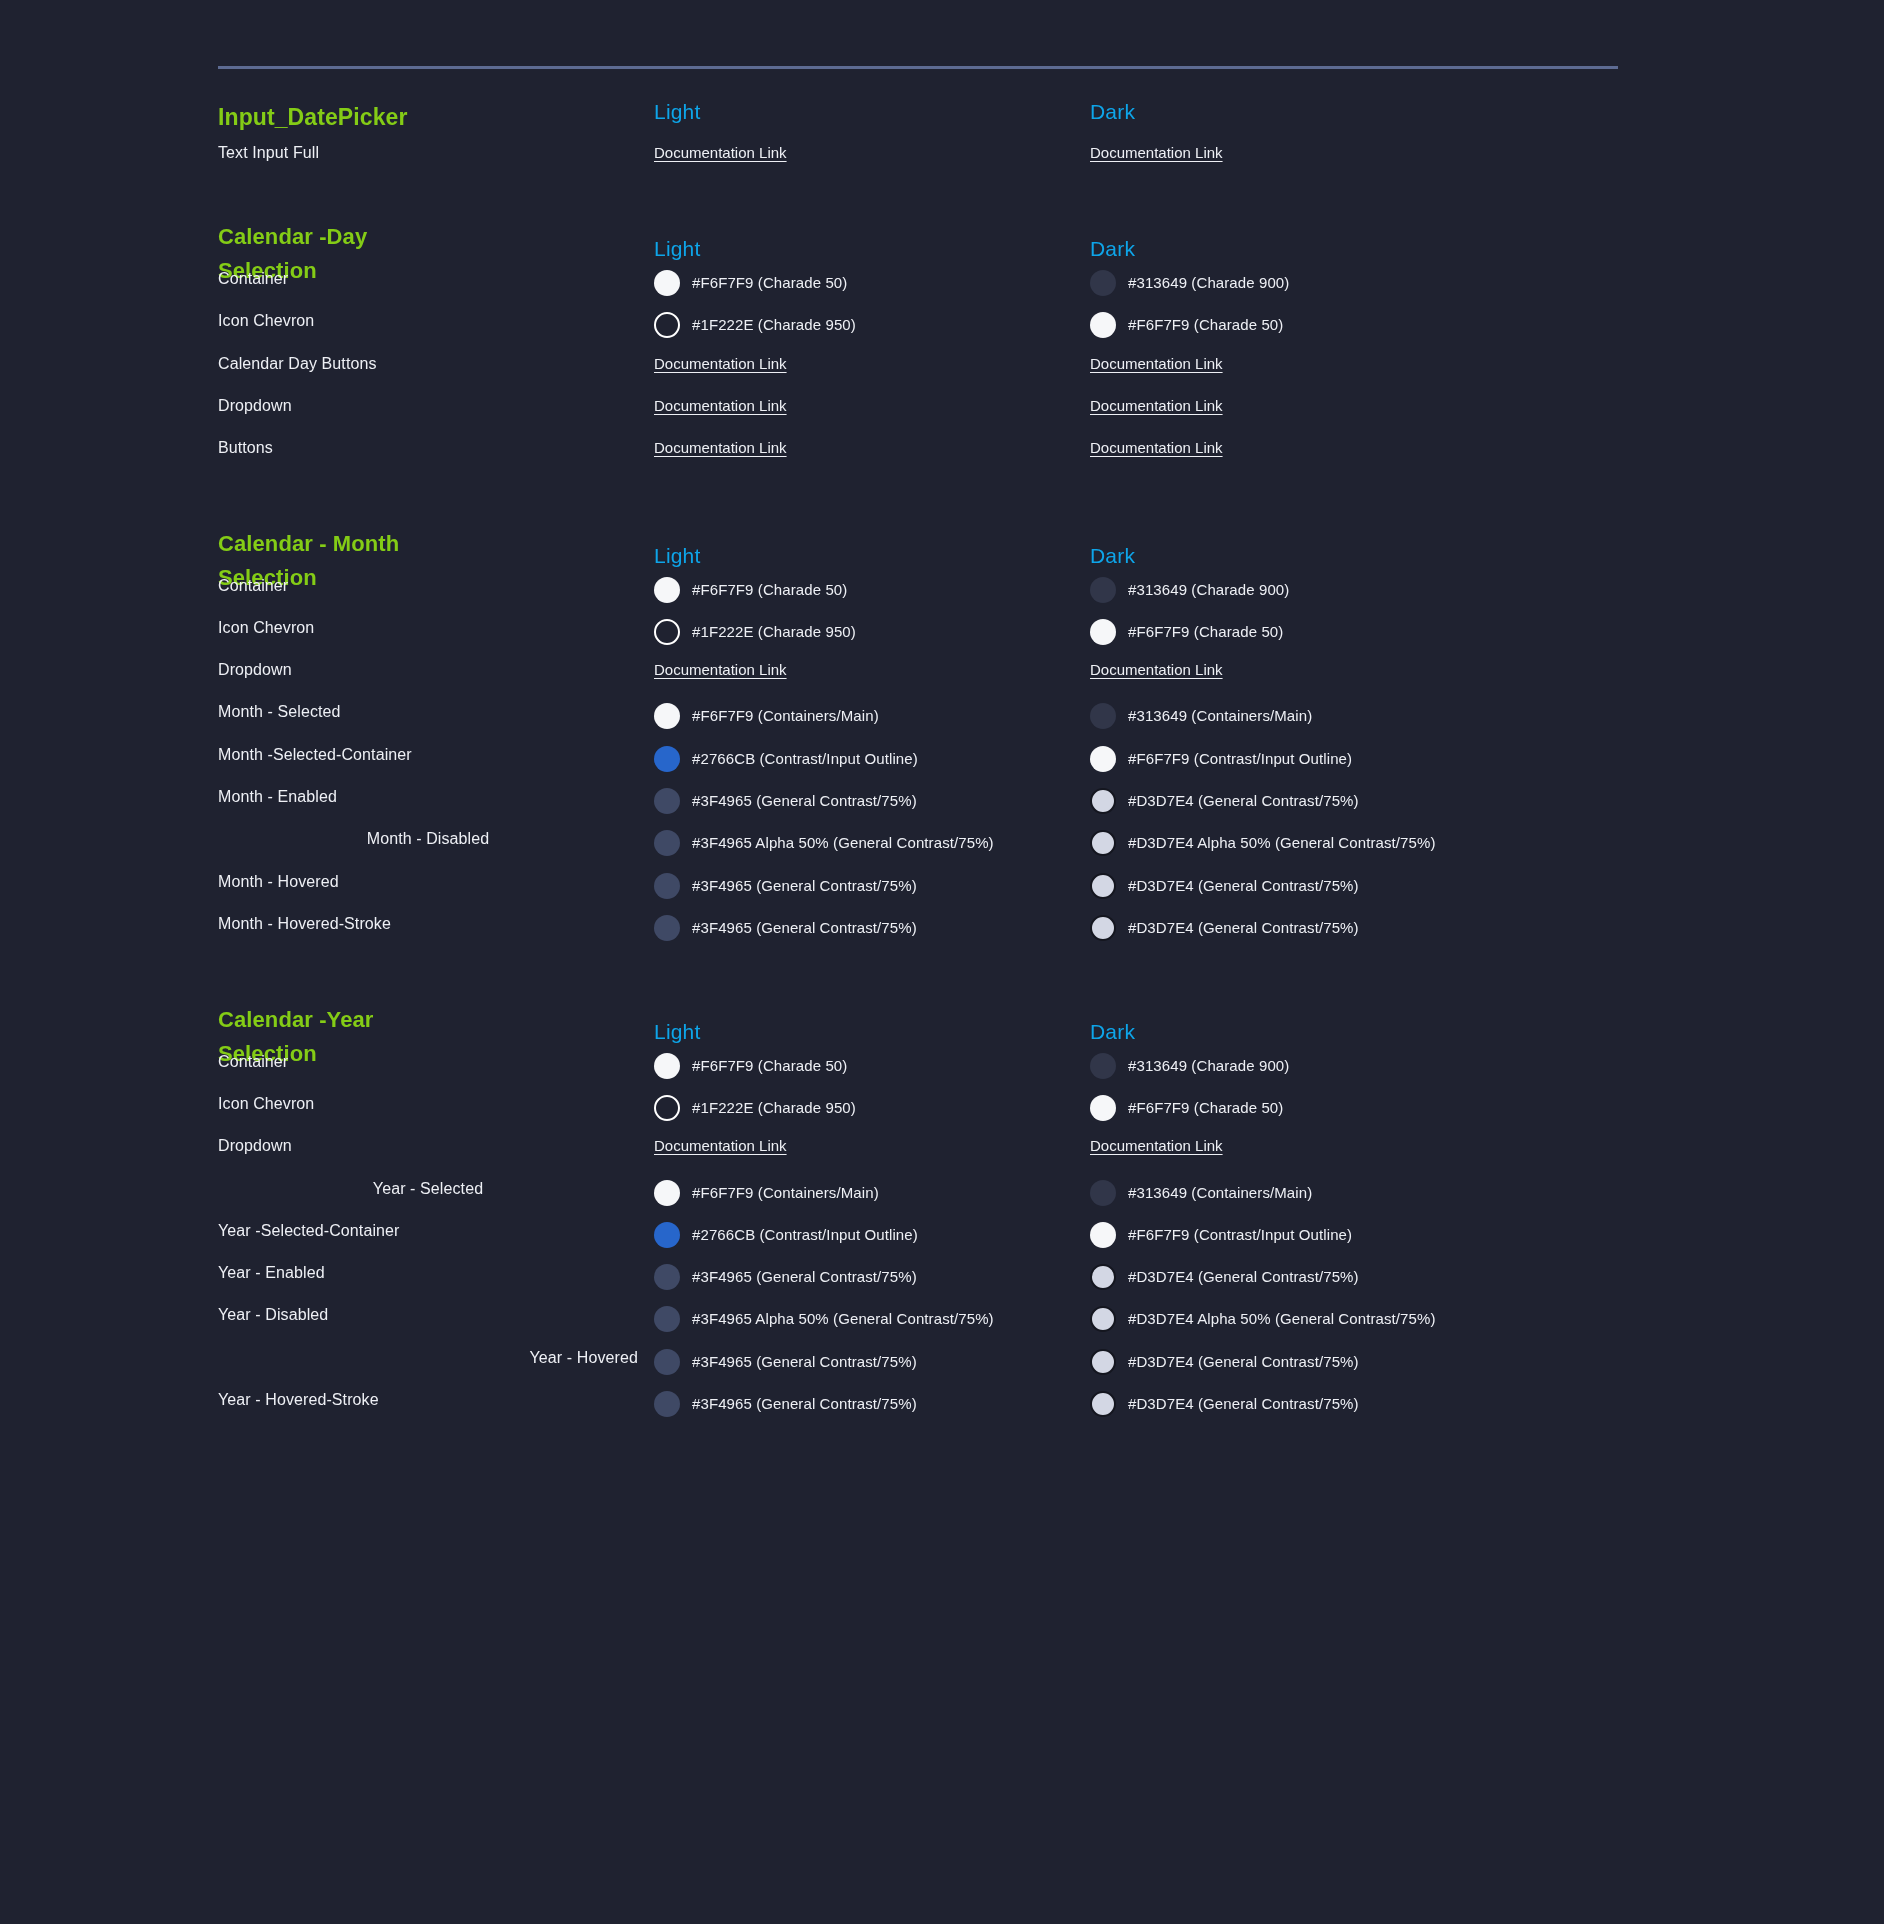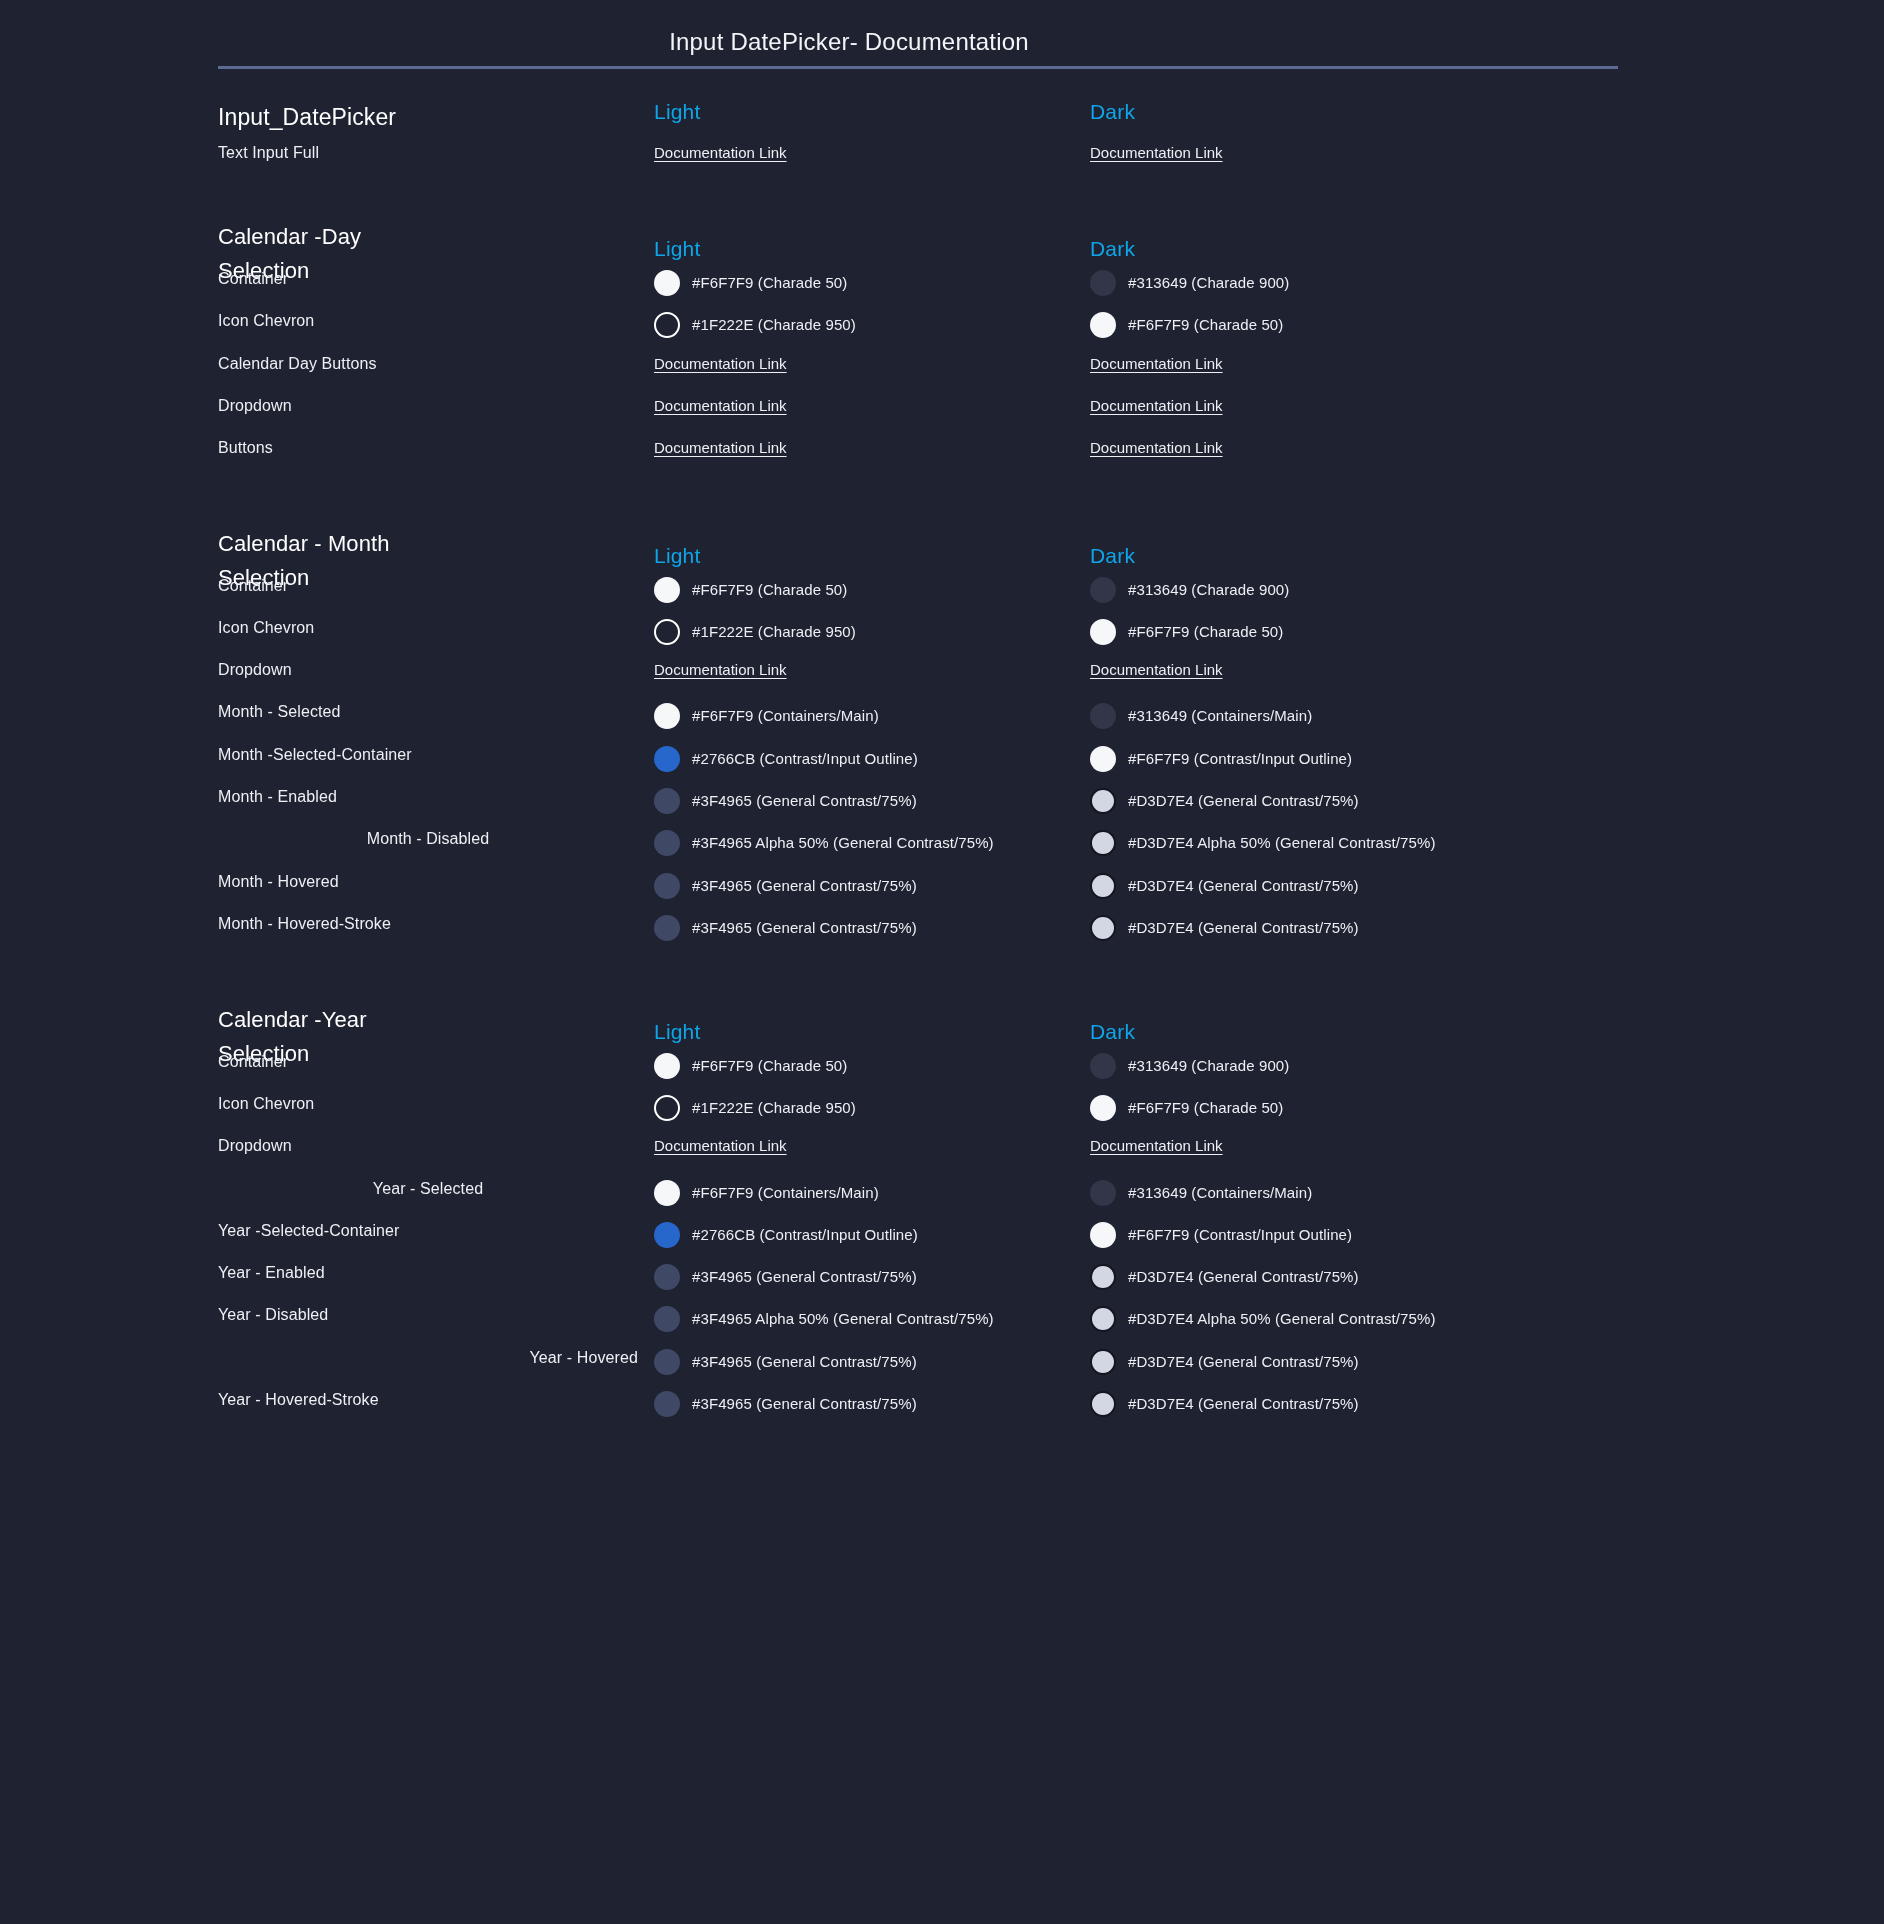--- a/index.html
+++ b/index.html
@@ -78,23 +78,23 @@
     width: 420px;
   }
   .col-dark {
     position: absolute;
     left: 1090px;
     width: 520px;
   }
 
   .section-title {
     font-size: 22px;
-    font-weight: 400;
+    font-weight: 700;
     line-height: 34px;
-    color: #ffffff;
+    color: #84cc16;
     letter-spacing: 0.1px;
     width: 260px;
   }
   .section-title.big { font-size: 23px; }
 
   .mode-title {
     font-size: 21px;
     font-weight: 400;
     color: #0ea5e9;
     letter-spacing: 0.2px;
@@ -146,23 +146,20 @@
     letter-spacing: 0.1px;
     max-width: 300px;
   }
   .swatch-text.wide { max-width: 380px; }
 </style>
 </head>
 <body>
 
 <div class="page">
 
-  <div class="header">
-    <div class="header-title">Input DatePicker- Documentation</div>
-  </div>
   <div class="header-rule"></div>
 
   <div class="body" id="spec-table">
       <div class="section" style="position: absolute; left: 0px; top: 0px; width: 1884px;">
         <div class="section-title big" style="position: absolute; left: 218px; top: 8px;">
           <div>Input_DatePicker</div>
         </div>
         <div class="mode-title" style="position: absolute; left: 654px; top: 8px;">Light</div>
         <div class="mode-title" style="position: absolute; left: 1090px; top: 8px;">Dark</div>
         <div class="row" style="top: 52px;">

